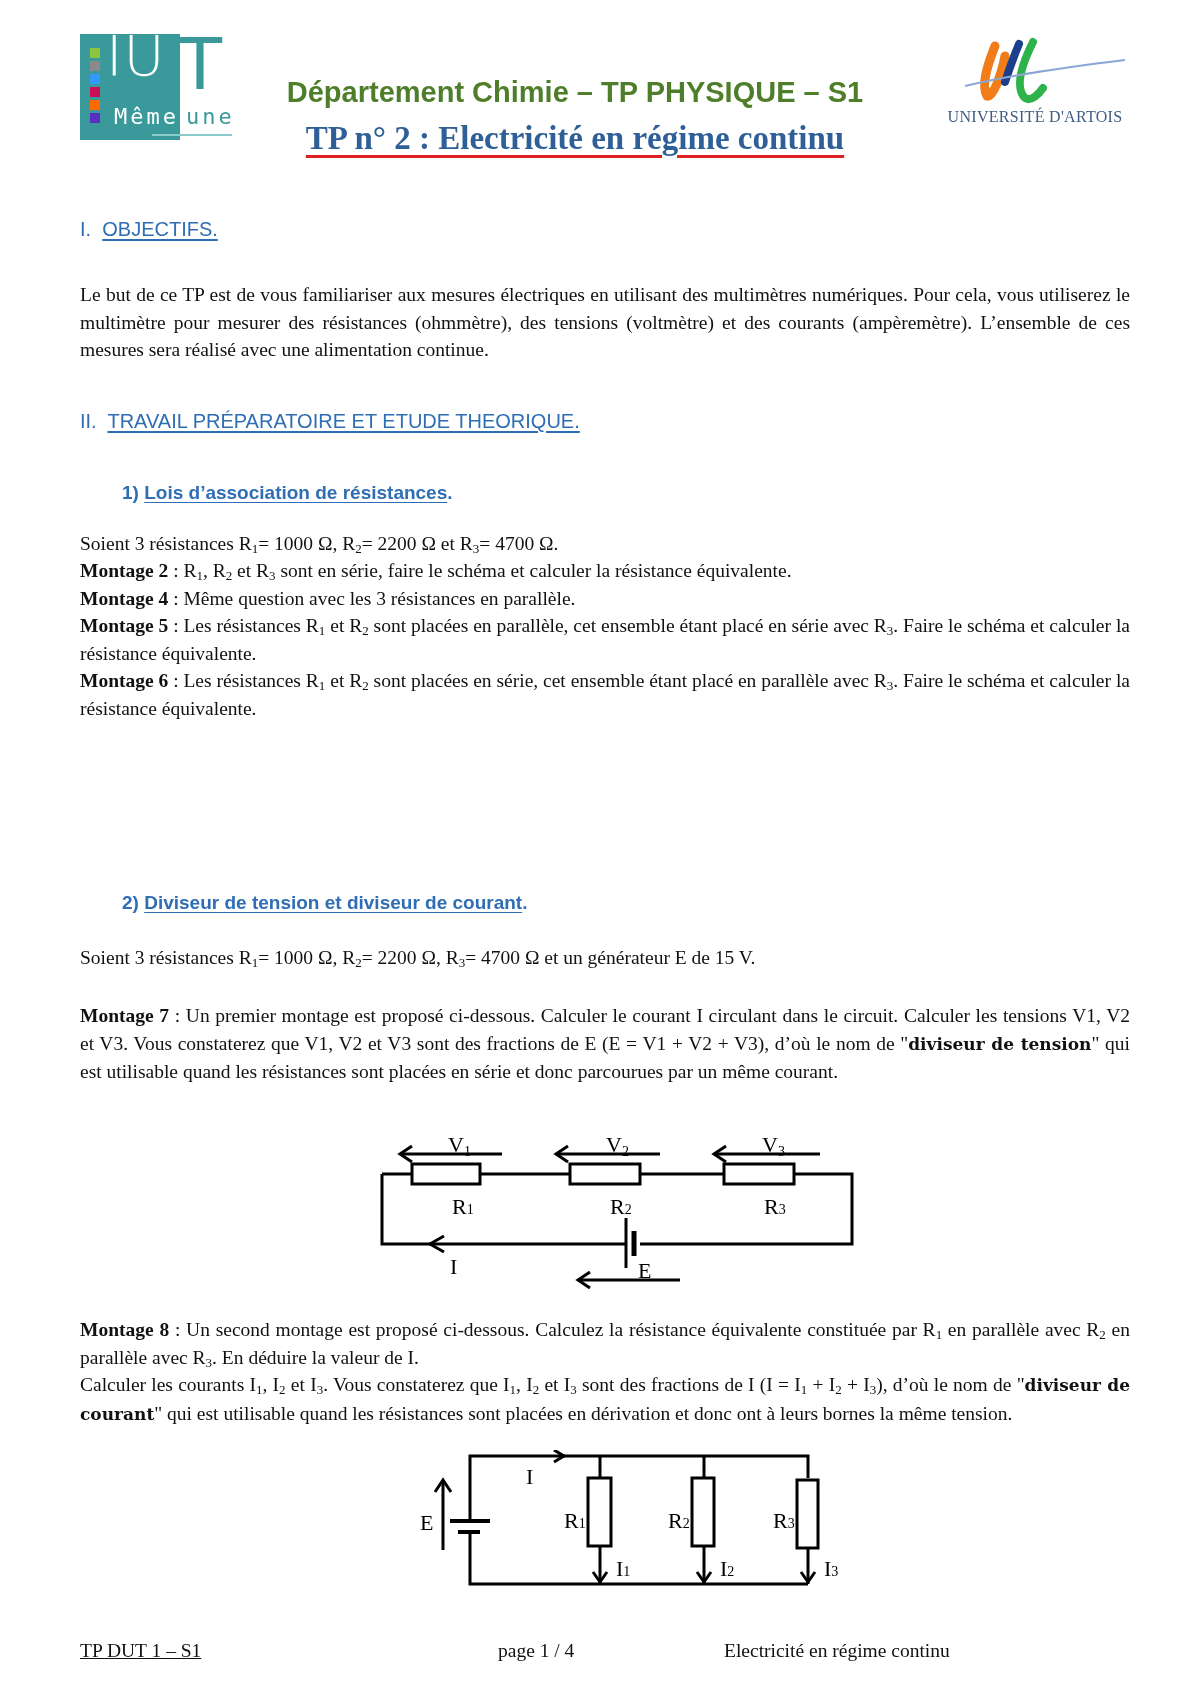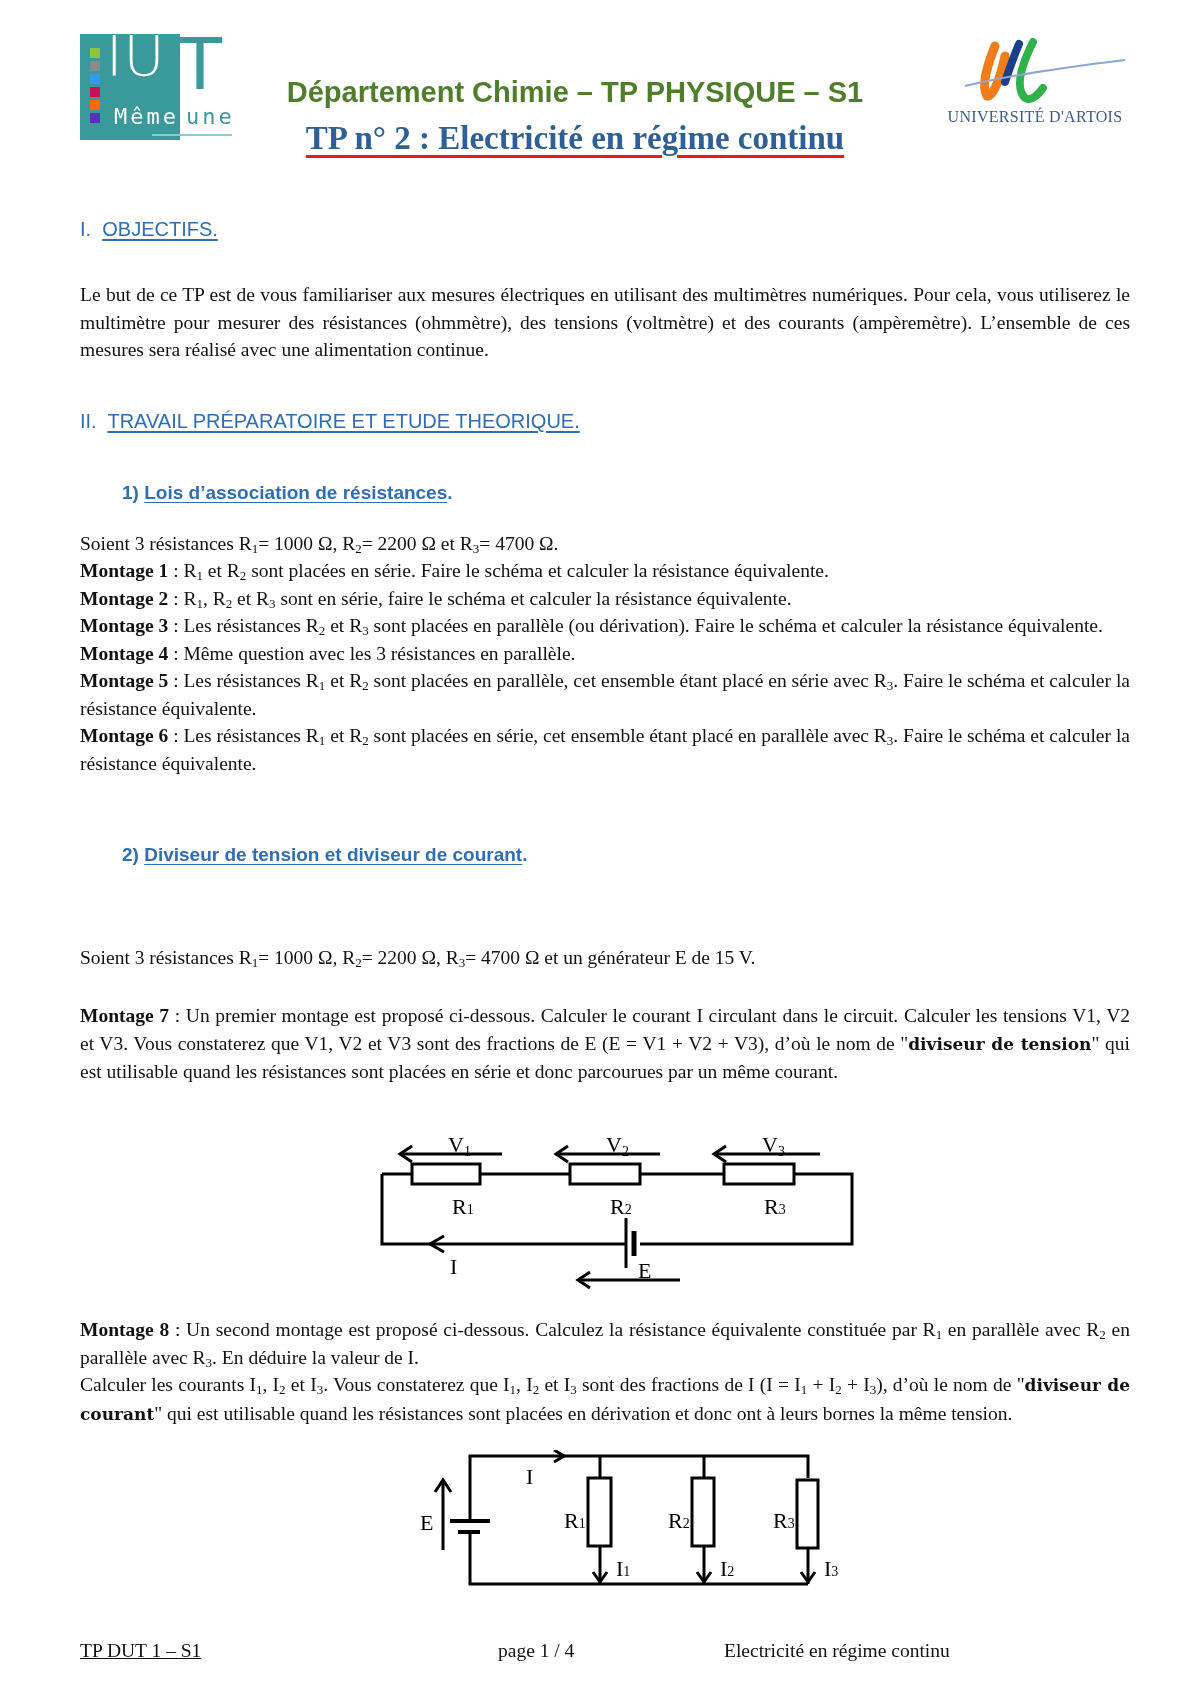--- a/index.html
+++ b/index.html
@@ -86,29 +86,27 @@
 <div class="abs h2" style="left:122px; top:482px;">
   <span>1)</span>
   <span class="u">Lois d’association de résistances</span><span>.</span>
 </div>
 
 <div class="abs para" style="left:80px; top:530px; width:1050px;">
   <span>Soient 3 résistances R</span><sub>1</sub><span>= 1000 Ω, R</span><sub>2</sub><span>= 2200 Ω et R</span><sub>3</sub><span>= 4700 Ω.</span>
 </div>
 
 <div class="abs para just" style="left:80px; top:557px; width:1050px;">
-  <div><b>Montage 1</b><span> : R</span><sub>1</sub><span> et R</span><sub>2</sub><span> sont placées en série. Faire le schéma et calculer la résistance équivalente.</span></div>
   <div><b>Montage 2</b><span> : R</span><sub>1</sub><span>, R</span><sub>2</sub><span> et R</span><sub>3</sub><span> sont en série, faire le schéma et calculer la résistance équivalente.</span></div>
-  <div><b>Montage 3</b><span> : Les résistances R</span><sub>2</sub><span> et R</span><sub>3</sub><span> sont placées en parallèle (ou dérivation). Faire le schéma et calculer la résistance équivalente.</span></div>
   <div><b>Montage 4</b><span> : Même question avec les 3 résistances en parallèle.</span></div>
   <div><b>Montage 5</b><span> : Les résistances R</span><sub>1</sub><span> et R</span><sub>2</sub><span> sont placées en parallèle, cet ensemble étant placé en série avec R</span><sub>3</sub><span>. Faire le schéma et calculer la résistance équivalente.</span></div>
   <div><b>Montage 6</b><span> : Les résistances R</span><sub>1</sub><span> et R</span><sub>2</sub><span> sont placées en série, cet ensemble étant placé en parallèle avec R</span><sub>3</sub><span>. Faire le schéma et calculer la résistance équivalente.</span></div>
 </div>
 
-<div class="abs h2" style="left:122px; top:844px;">
+<div class="abs h2" style="left:122px; top:892px;">
   <span>2)</span>
   <span class="u">Diviseur de tension et diviseur de courant</span><span>.</span>
 </div>
 
 <div class="abs para" style="left:80px; top:944px; width:1050px;">
   <span>Soient 3 résistances R</span><sub>1</sub><span>= 1000 Ω, R</span><sub>2</sub><span>= 2200 Ω, R</span><sub>3</sub><span>= 4700 Ω et un générateur E de 15 V.</span>
 </div>
 
 <div class="abs para just" style="left:80px; top:1002px; width:1050px;">
   <b>Montage 7</b><span> : Un premier montage est proposé ci-dessous. Calculer le courant I circulant dans le circuit. Calculer les tensions V1, V2 et V3. Vous constaterez que V1, V2 et V3 sont des fractions de E (E = V1 + V2 + V3), d’où le nom de "</span><b style="font-family:'DejaVu Serif',serif;font-size:17px;">diviseur de tension</b><span>" qui est utilisable quand les résistances sont placées en série et donc parcourues par un même courant.</span>

